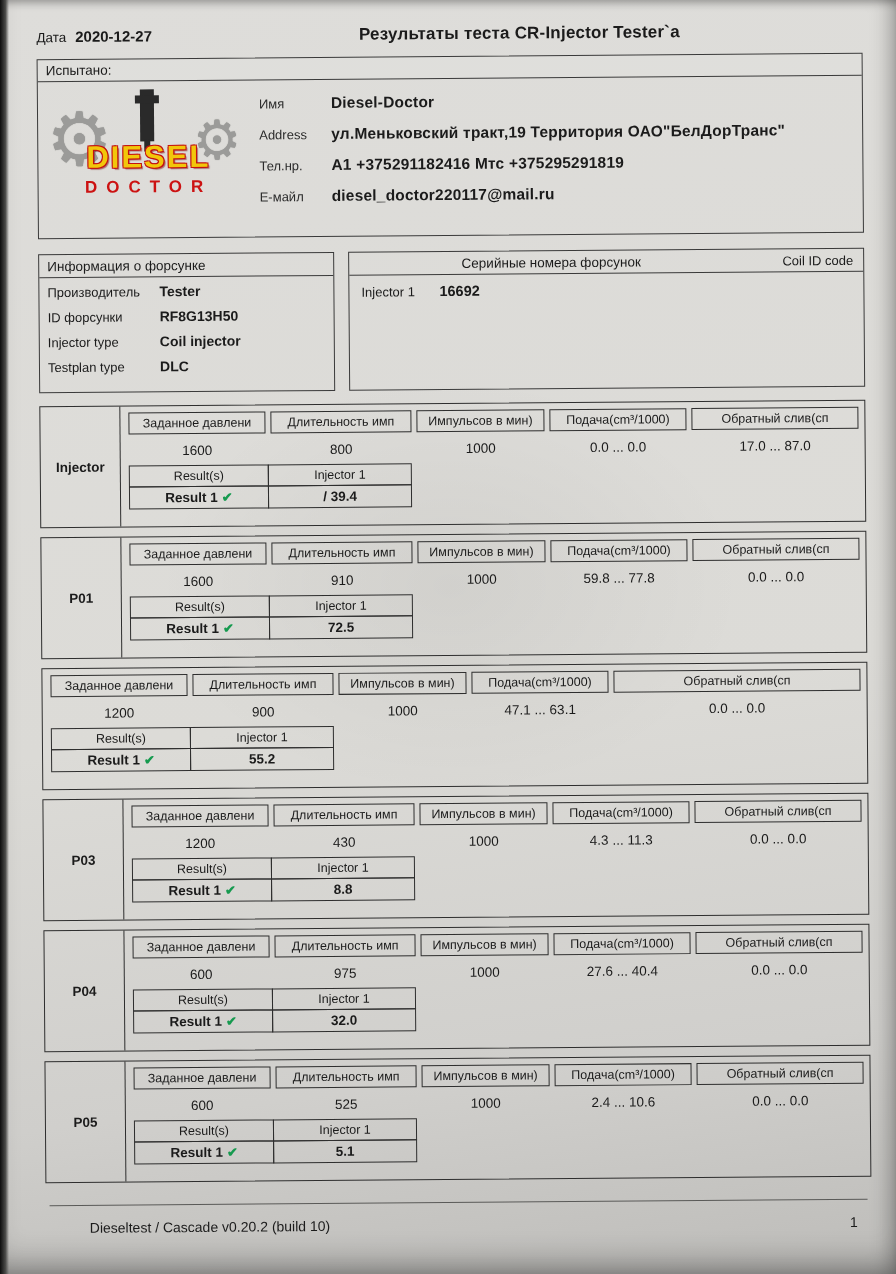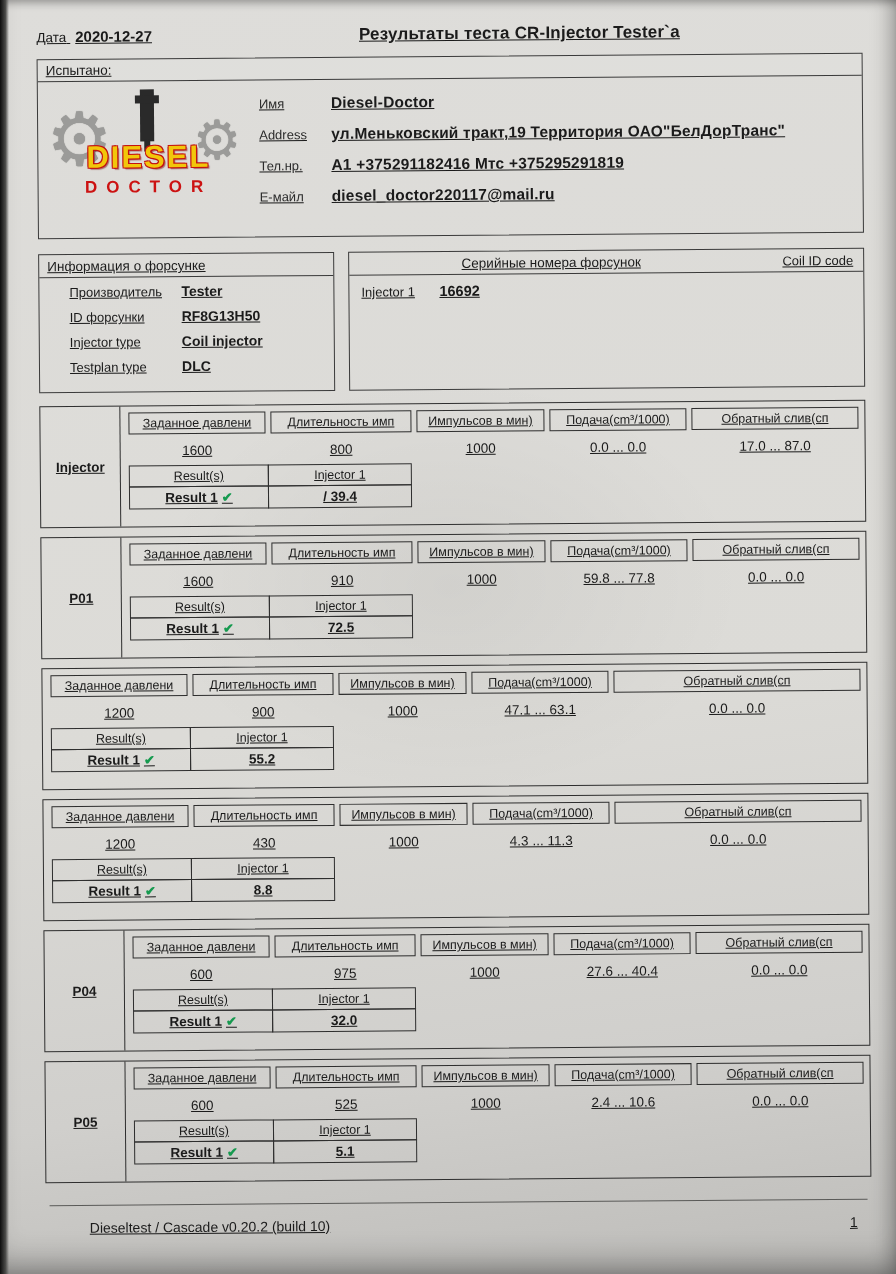--- a/index.html
+++ b/index.html
@@ -17,21 +17,20 @@
   }
   .paper {
     position: absolute; left: 4px; top: 0; right: 0; bottom: 0;
     background:
       radial-gradient(ellipse 420px 300px at 50% 46%, rgba(0,0,0,0.05), rgba(0,0,0,0) 70%),
       linear-gradient(173deg, #deddda 0%, #dbdad6 55%, #cfcecb 82%, #bdbcb9 100%);
     box-shadow:
       inset 0 8px 10px -6px rgba(0,0,0,0.35),
       inset -14px -4px 22px -10px rgba(0,0,0,0.30),
       inset 0 -26px 30px -14px rgba(0,0,0,0.28);
-    text-decoration: underline;
   }
   .content {
     position: relative;
     padding: 24px 30px 0 36px;
     transform: rotate(-0.45deg);
     transform-origin: 50% 40%;
   }
 
   
   .top-row { display: flex; align-items: baseline; margin-bottom: 12px; }
@@ -67,21 +66,21 @@
   .contact-row { display: flex; align-items: baseline; margin-bottom: 13px; }
   .contact-row .lbl { width: 72px; flex-shrink: 0; font-size: 13px; color: #2c2c2c; }
   .contact-row .val { font-weight: bold; font-size: 15.5px; letter-spacing: 0.2px; }
 
   
   .info-row { display: flex; gap: 14px; margin-bottom: 13px; }
   .inj-info { width: 296px; border: 1px solid #3a3a3a; flex-shrink: 0; }
   .inj-info .box-title { padding: 4px 8px 3px; border-bottom: 1px solid #3a3a3a; font-size: 13.5px; }
   .inj-info .rows { padding: 6px 8px 8px; }
   .inj-row { display: flex; margin-bottom: 9px; align-items: baseline; }
-  .inj-row .lbl { width: 112px; font-size: 13px; flex-shrink: 0; margin-left: 22px; }
+  .inj-row .lbl { width: 112px; font-size: 13px; flex-shrink: 0; }
   .inj-row .val { font-weight: 600; font-size: 14px; }
   .serials { flex: 1; border: 1px solid #3a3a3a; }
   .serials .box-title { display: flex; padding: 4px 10px 3px; border-bottom: 1px solid #3a3a3a; font-size: 13.5px; }
   .serials .box-title .mid { flex: 1; text-align: center; }
   .serials .box-title .right { width: 110px; text-align: right; font-size: 13px; }
   .serials .rows { padding: 8px 12px; min-height: 96px; }
   .serial-row { display: flex; align-items: baseline; }
   .serial-row .lbl { font-size: 13px; width: 78px; }
   .serial-row .val { font-weight: bold; font-size: 14.5px; }
 
@@ -287,20 +286,21 @@
         </div>
         <div class="res-row values">
           <div class="res-cell a"><span>Result 1</span><span class="check">✔</span></div>
           <div class="res-cell b">55.2</div>
         </div>
       </div>
     </div>
   </div>
 
   <div class="test-block">
+    <div class="test-name">P03</div>
     <div class="test-body">
       <div class="hdr-row">
         <div class="hdr-cell c1">Заданное давлени</div>
         <div class="hdr-cell c2">Длительность имп</div>
         <div class="hdr-cell c3">Импульсов в мин)</div>
         <div class="hdr-cell c4">Подача(cm³/1000)</div>
         <div class="hdr-cell c5">Обратный слив(сп</div>
       </div>
       <div class="val-row">
         <div class="val-cell c1">1200</div>

